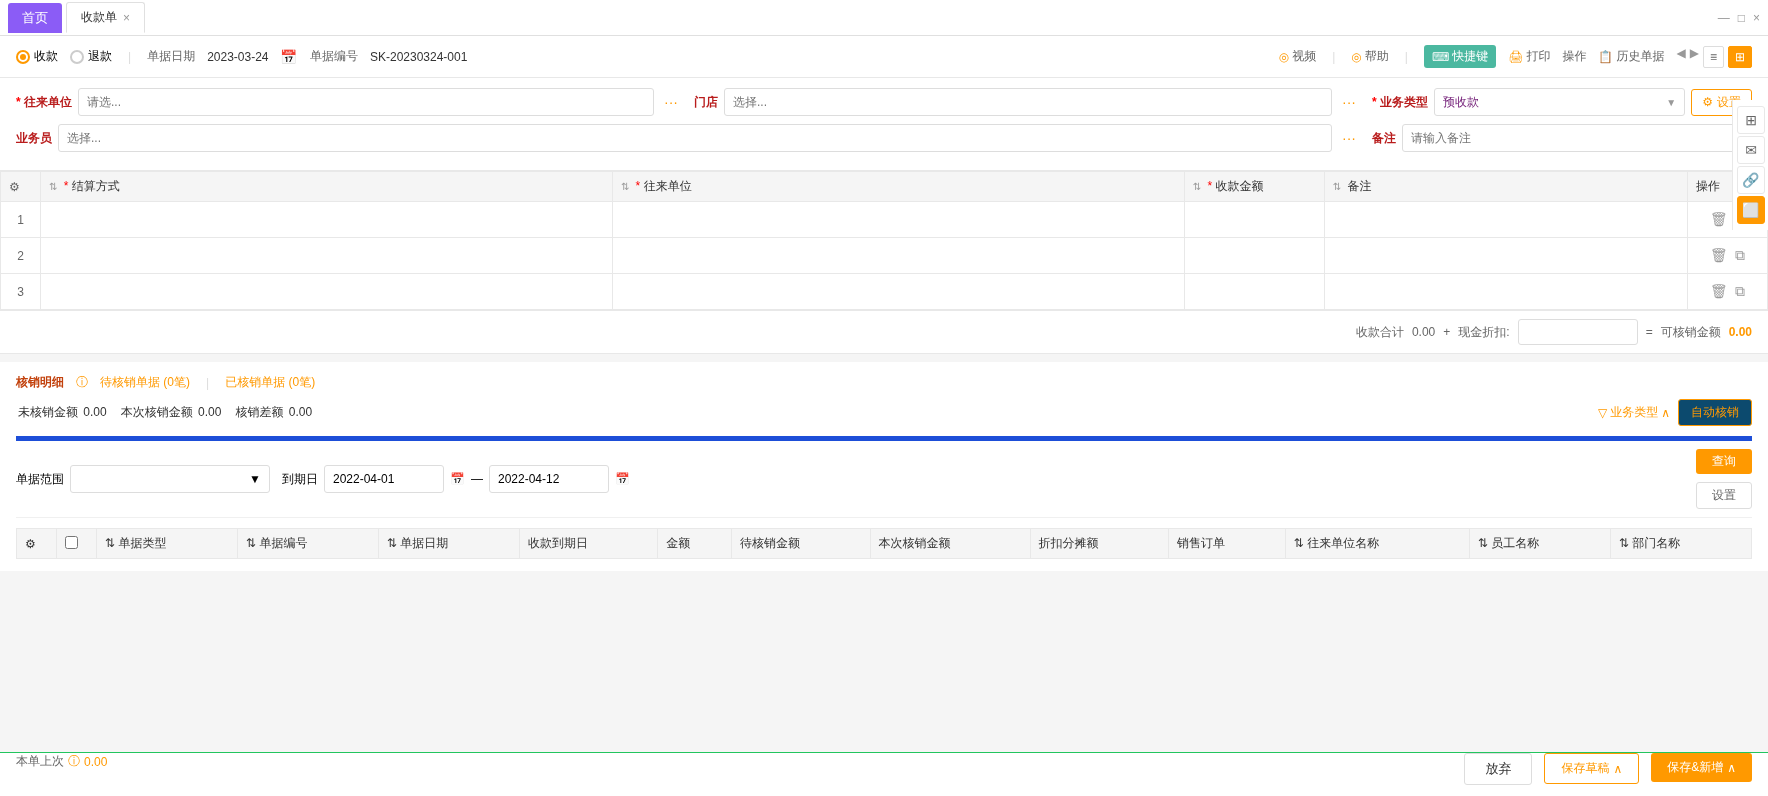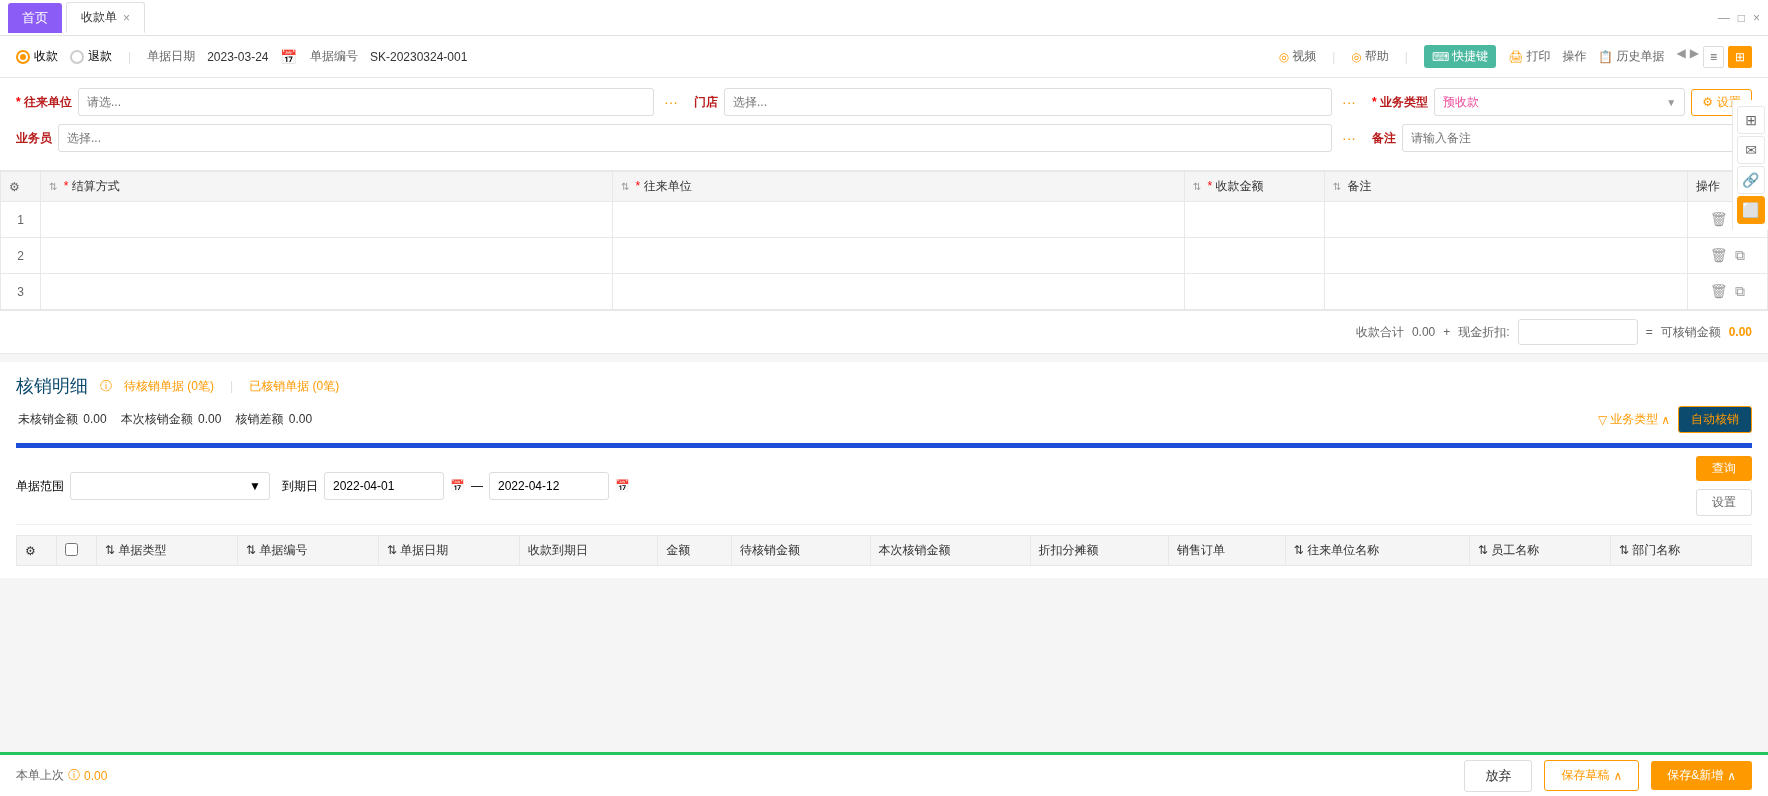--- a/index.html
+++ b/index.html
@@ -93,21 +93,21 @@
       height: 28px;
       border: 1px solid #ddd;
       border-radius: 3px;
       padding: 0 8px;
       display: flex;
       align-items: center;
       justify-content: space-between;
       color: #999;
       cursor: pointer;
     }
-    .form-select-display .val { color: #ec4899; }
+    .form-select-display .val { color: #701a75; }
     .form-chevron { color: #999; font-size: 10px; }
     .btn-settings {
       background: #fff;
       border: 1px solid #f90;
       color: #f90;
       padding: 4px 10px;
       border-radius: 3px;
       cursor: pointer;
       display: flex;
       align-items: center;
@@ -160,21 +160,21 @@
       padding: 0 6px;
     }
     
     
     .verif-section {
       background: #fff;
       margin-top: 8px;
       padding: 12px 16px;
     }
     .verif-header { display: flex; align-items: center; gap: 12px; margin-bottom: 8px; }
-    .verif-title { font-size: 18px; font-weight: 400; color: #0c4a6e; }
+    .verif-title { font-size: 12px; font-weight: 700; color: #c2410c; }
     .verif-info-icon { color: #f90; cursor: pointer; }
     .verif-tab { color: #f90; cursor: pointer; font-size: 12px; }
     .verif-divider { color: #ddd; margin: 0 4px; }
     
     .verif-stats { display: flex; align-items: center; gap: 12px; margin-bottom: 10px; }
     .verif-stat-item { color: #666; }
     .verif-stat-item span { color: #333; margin-left: 2px; }
     
     .verif-filters { display: flex; align-items: center; gap: 12px; padding: 8px 0; border-top: 5px solid #1d4ed8; border-bottom: 1px solid #f0f0f0; margin-bottom: 10px; }
     .verif-filter-item { display: flex; align-items: center; gap: 6px; }
@@ -237,23 +237,23 @@
     }
     
     
     .footer {
       position: fixed;
       bottom: 0;
       left: 0;
       right: 0;
       height: 44px;
       background: #fff;
-      border-top: 3px solid #22c55e;
-      display: flex;
-      align-items: center;
+      border-top: 1px solid #22c55e;
+      display: flex;
+      align-items: flex-start;
       padding: 0 16px;
       gap: 12px;
     }
     .footer-info { color: #666; display: flex; align-items: center; gap: 4px; }
     .footer-info .orange { color: #f90; }
     .footer-spacer { flex: 1; }
     .btn-abandon {
       background: #fff;
       border: 1px solid #ddd;
       color: #333;

